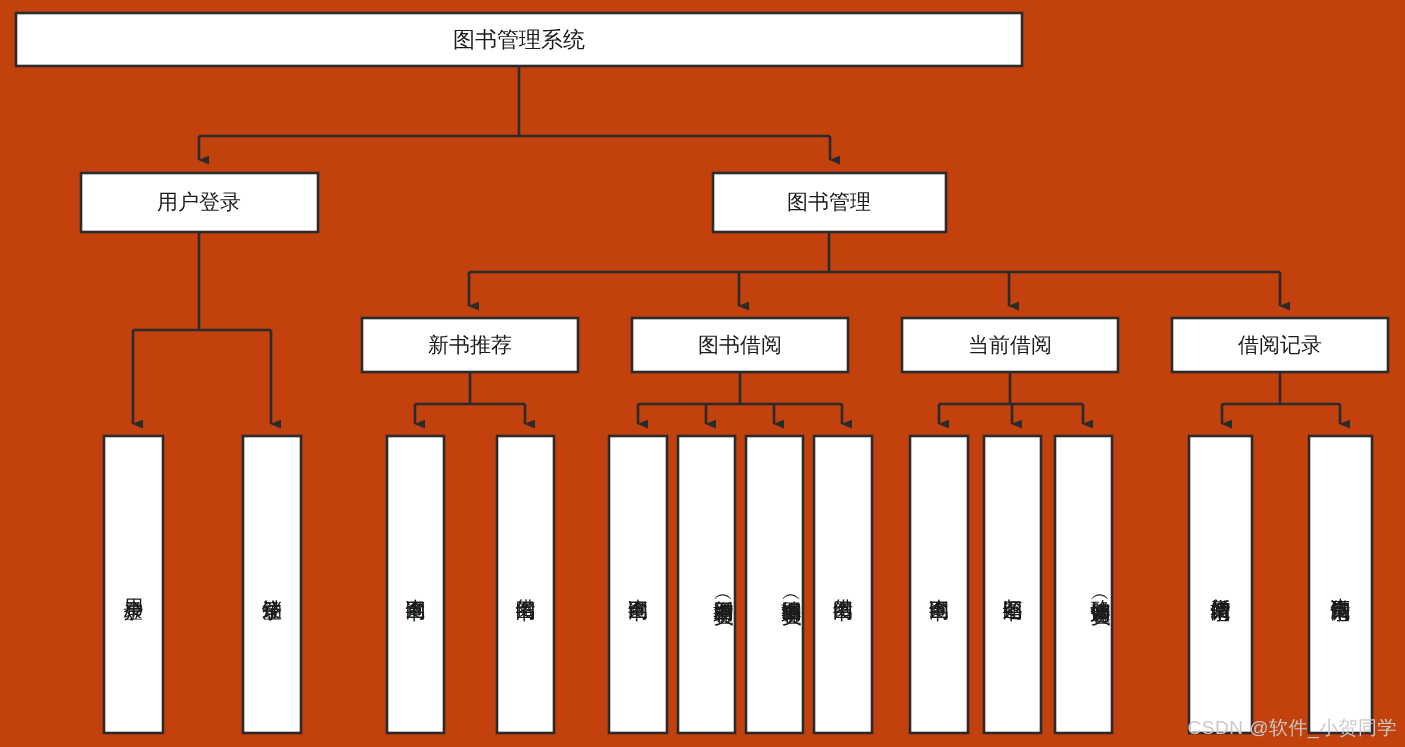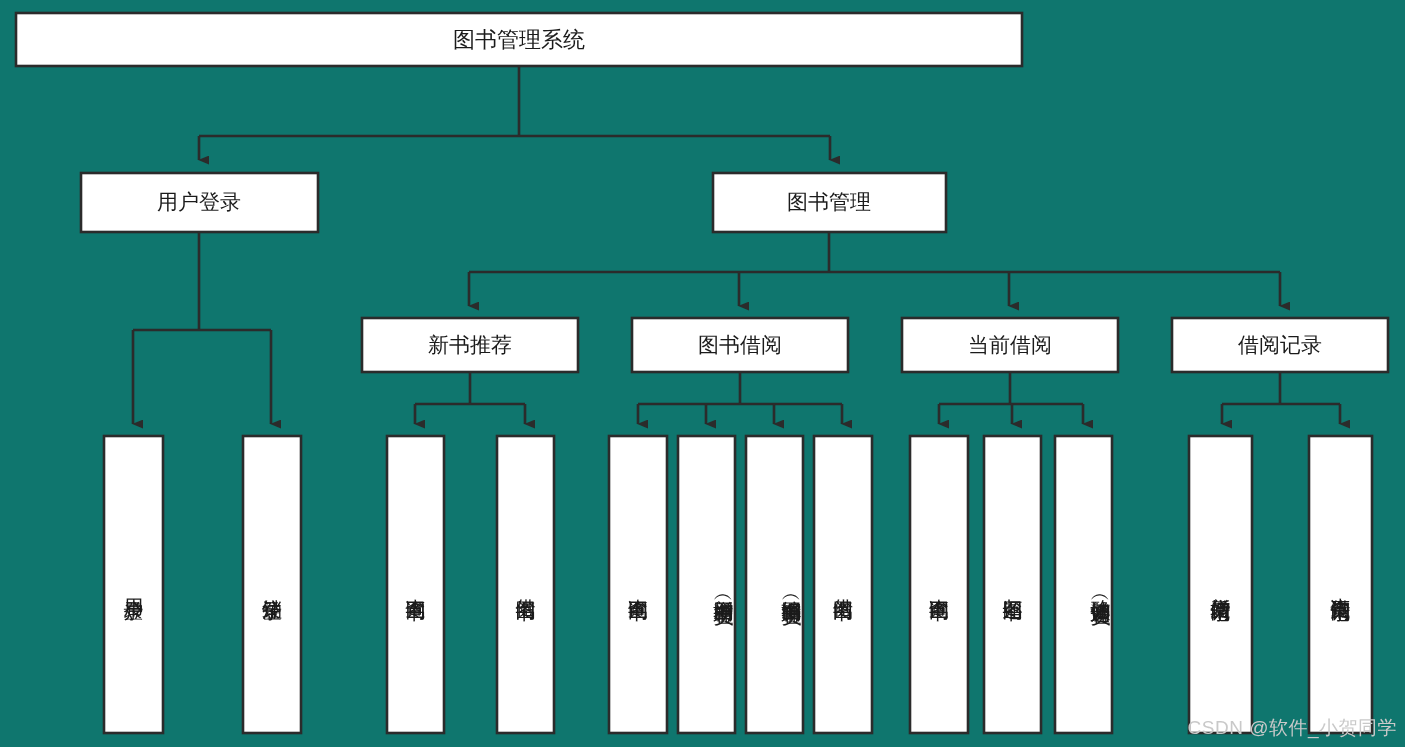--- a/index.html
+++ b/index.html
@@ -7,21 +7,21 @@
     padding: 0;
     background: #ffffff;
   }
   body {
     font-family: "Liberation Sans", "DejaVu Sans", sans-serif;
   }
   #diagram-root {
     position: relative;
     width: 1405px;
     height: 747px;
-    background: #0f766e;
+    background: #c2410c;
     overflow: hidden;
   }
   svg.diagram-canvas {
     position: absolute;
     top: 0;
     left: 0;
     width: 1405px;
     height: 747px;
   }
   .node-rect {

